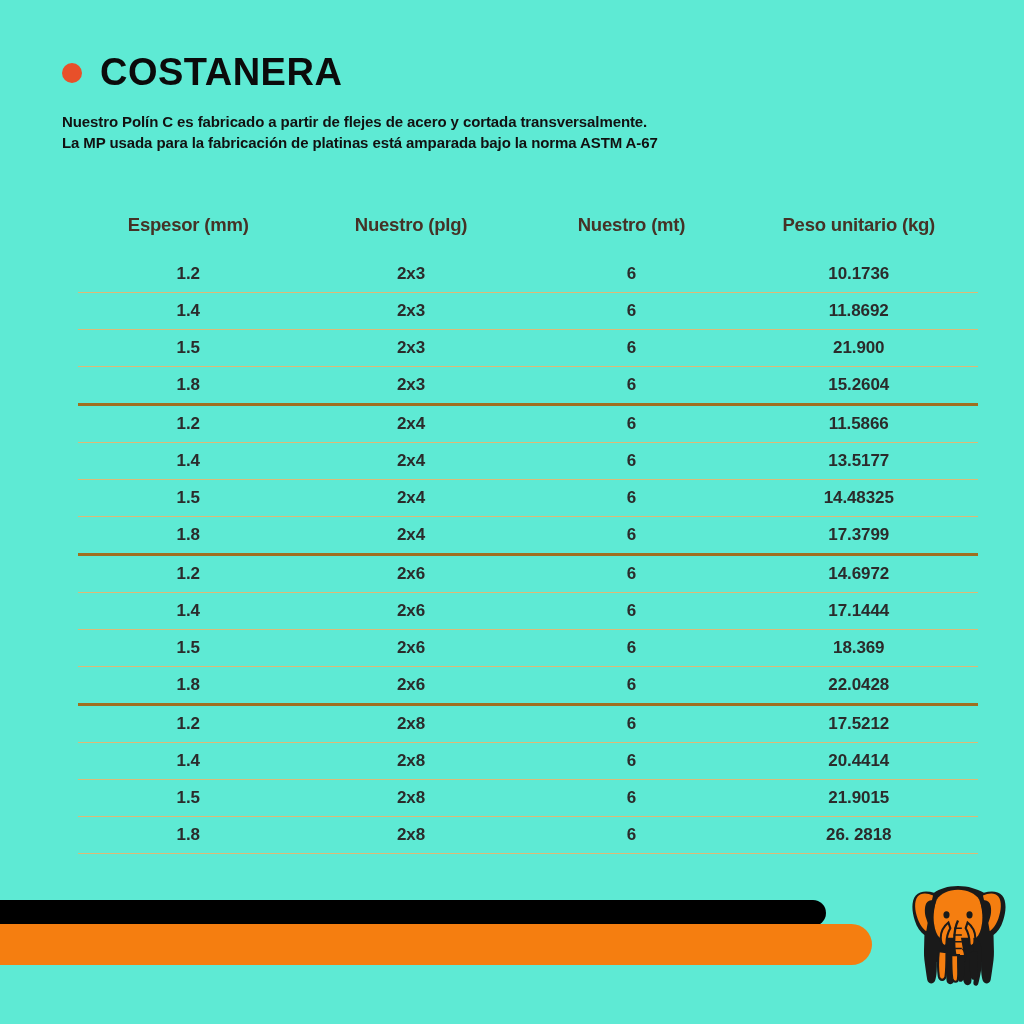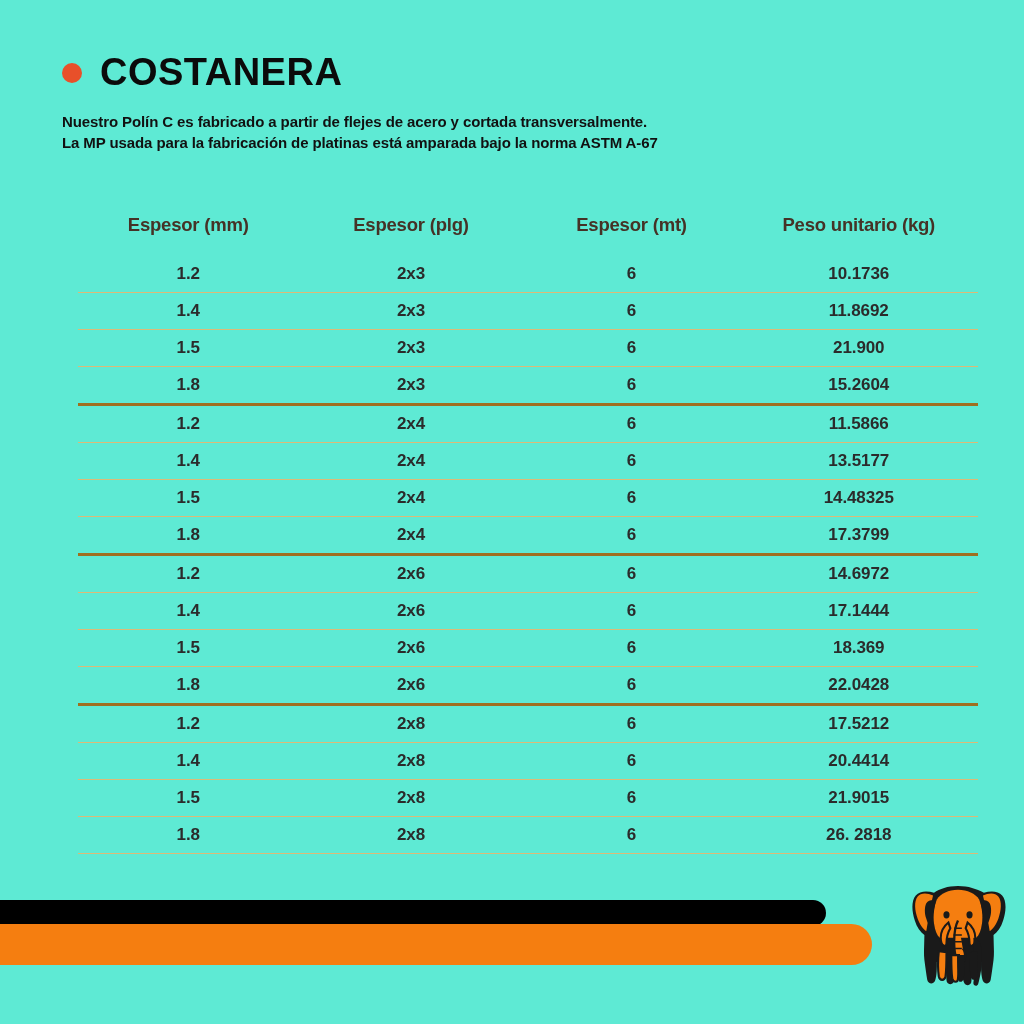--- a/index.html
+++ b/index.html
@@ -157,22 +157,22 @@
     <table class="spec-table">
       <colgroup>
         <col class="col-espesor">
         <col class="col-medida">
         <col class="col-longitud">
         <col class="col-peso">
       </colgroup>
       <thead>
         <tr>
           <th>Espesor (mm)</th>
-          <th>Espesor (plg)</th>
-          <th>Espesor (mt)</th>
+          <th>Nuestro (plg)</th>
+          <th>Nuestro (mt)</th>
           <th>Peso unitario (kg)</th>
         </tr>
       </thead>
       <tbody id="table-body">
           <tr>
             <td>1.2</td>
             <td>2x3</td>
             <td>6</td>
             <td>10.1736</td>
           </tr>

